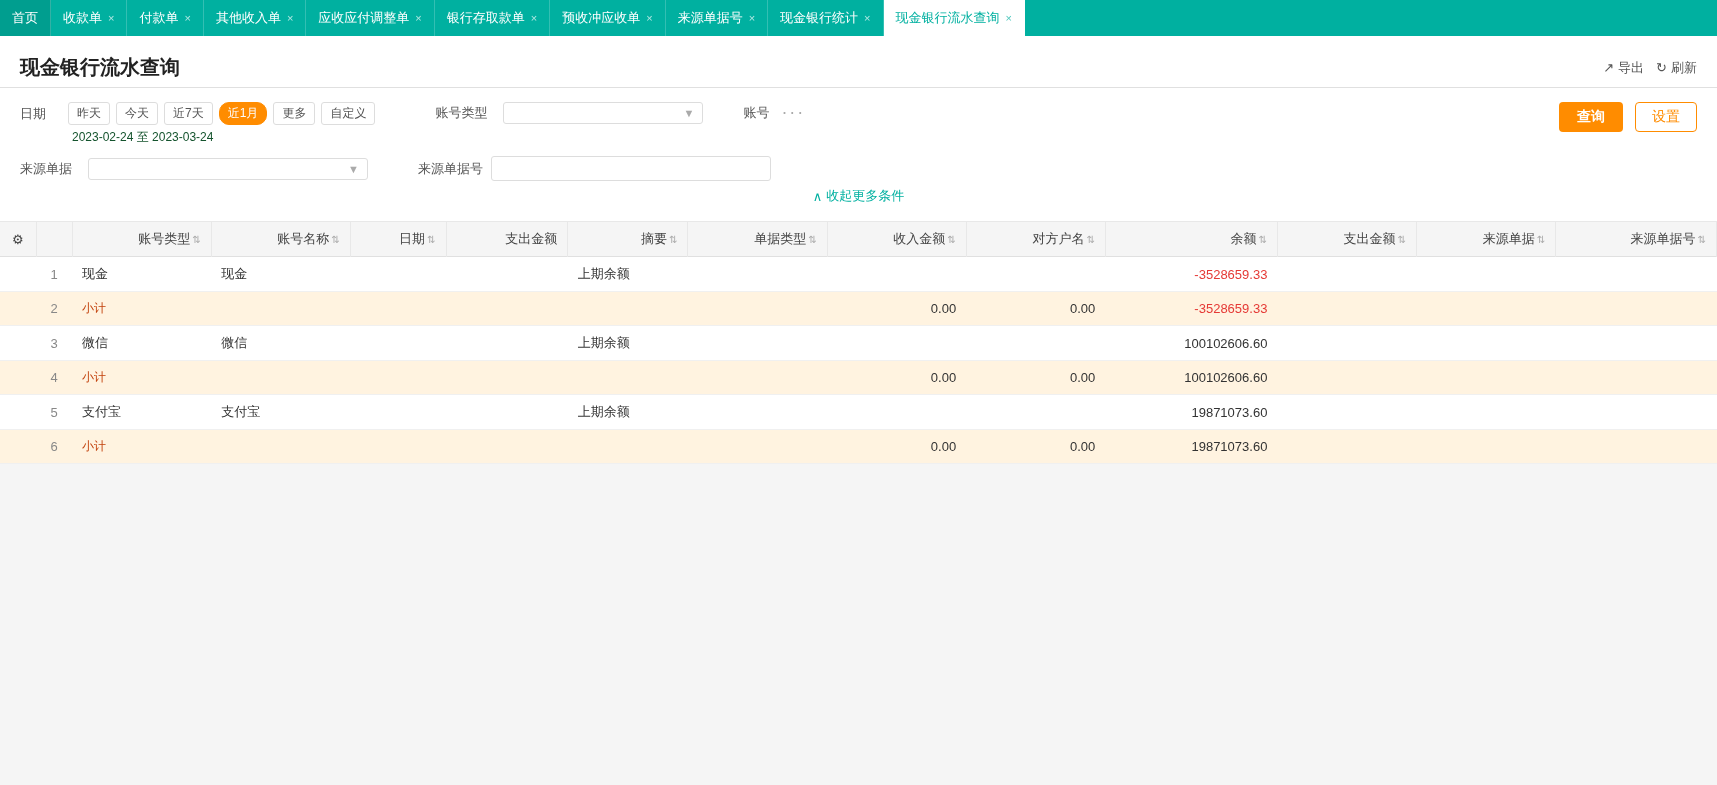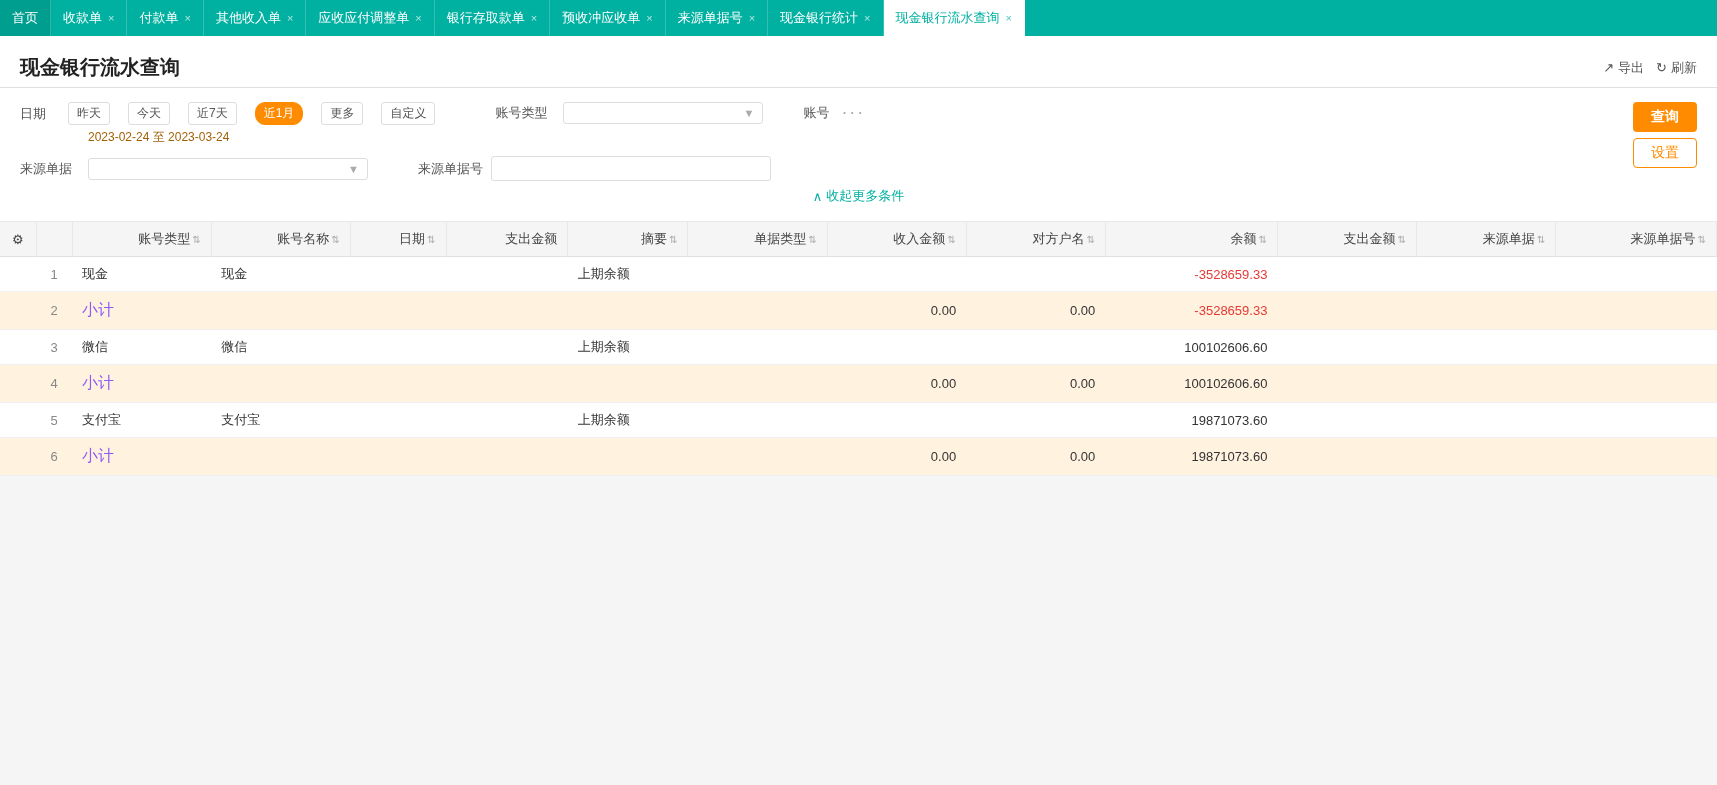--- a/index.html
+++ b/index.html
@@ -82,41 +82,41 @@
     .filter-row:last-child { margin-bottom: 0; }
     .filter-label {
       color: #555;
       font-size: 13px;
       min-width: 40px;
       flex-shrink: 0;
     }
     .date-options {
       display: flex;
       align-items: center;
-      gap: 18px;
+      gap: 6px;
     }
     .date-btn {
       padding: 2px 8px;
       border: 1px solid #ddd;
       border-radius: 3px;
       cursor: pointer;
       font-size: 12px;
       color: #555;
       background: #fff;
     }
     .date-btn.active {
       background: #ff8c00;
       color: #fff;
       border-color: #ff8c00;
       border-radius: 10px;
     }
     .date-range-text {
       font-size: 12px;
-      color: #a16207;
-      margin-left: 20px;
+      color: #14532d;
+      margin-left: 4px;
     }
     .select-box {
       border: 1px solid #ddd;
       border-radius: 3px;
       padding: 4px 8px;
       font-size: 13px;
       color: #555;
       display: flex;
       align-items: center;
       justify-content: space-between;
@@ -148,22 +148,21 @@
       background: #fff;
       color: #ff8c00;
       border: 1px solid #ff8c00;
       border-radius: 4px;
       padding: 5px 16px;
       font-size: 14px;
       cursor: pointer;
     }
     .action-btns-right {
       display: flex;
-      flex-direction: column;
-      gap: 6px;
+      gap: 12px;
       margin-left: auto;
     }
     .more-dots {
       color: #aaa;
       font-size: 18px;
       cursor: pointer;
       letter-spacing: 2px;
     }
     .collapse-bar {
       text-align: center;
@@ -208,21 +207,21 @@
     }
     thead th .sort-icon { color: #aaa; font-size: 10px; margin-left: 2px; }
     tbody tr { border-bottom: 1px solid #f0f0f0; }
     tbody tr:nth-child(even) { background: #fffaf4; }
     tbody tr.subtotal { background: #fff3e0; }
     tbody td {
       padding: 8px 10px;
       white-space: nowrap;
     }
     .row-num { color: #888; text-align: center; width: 30px; }
-    .subtotal-label { color: #8b5cf6; font-size: 16px; }
+    .subtotal-label { color: #c2410c; font-size: 12px; }
 
     .table-header-settings {
       width: 36px;
       text-align: center;
     }
   </style>
 </head>
 <body>
 
 <div class="top-nav">

